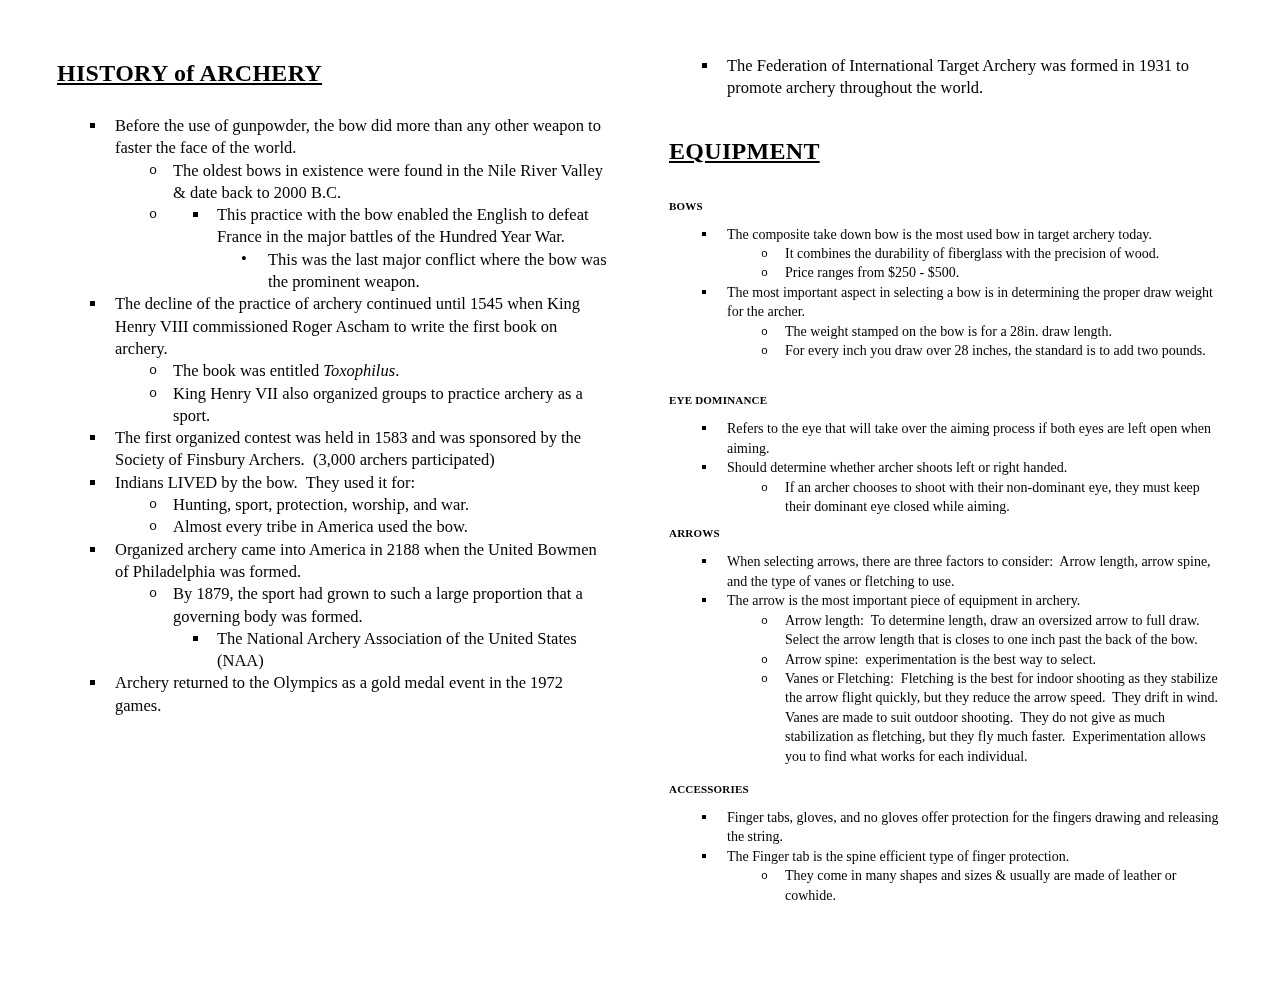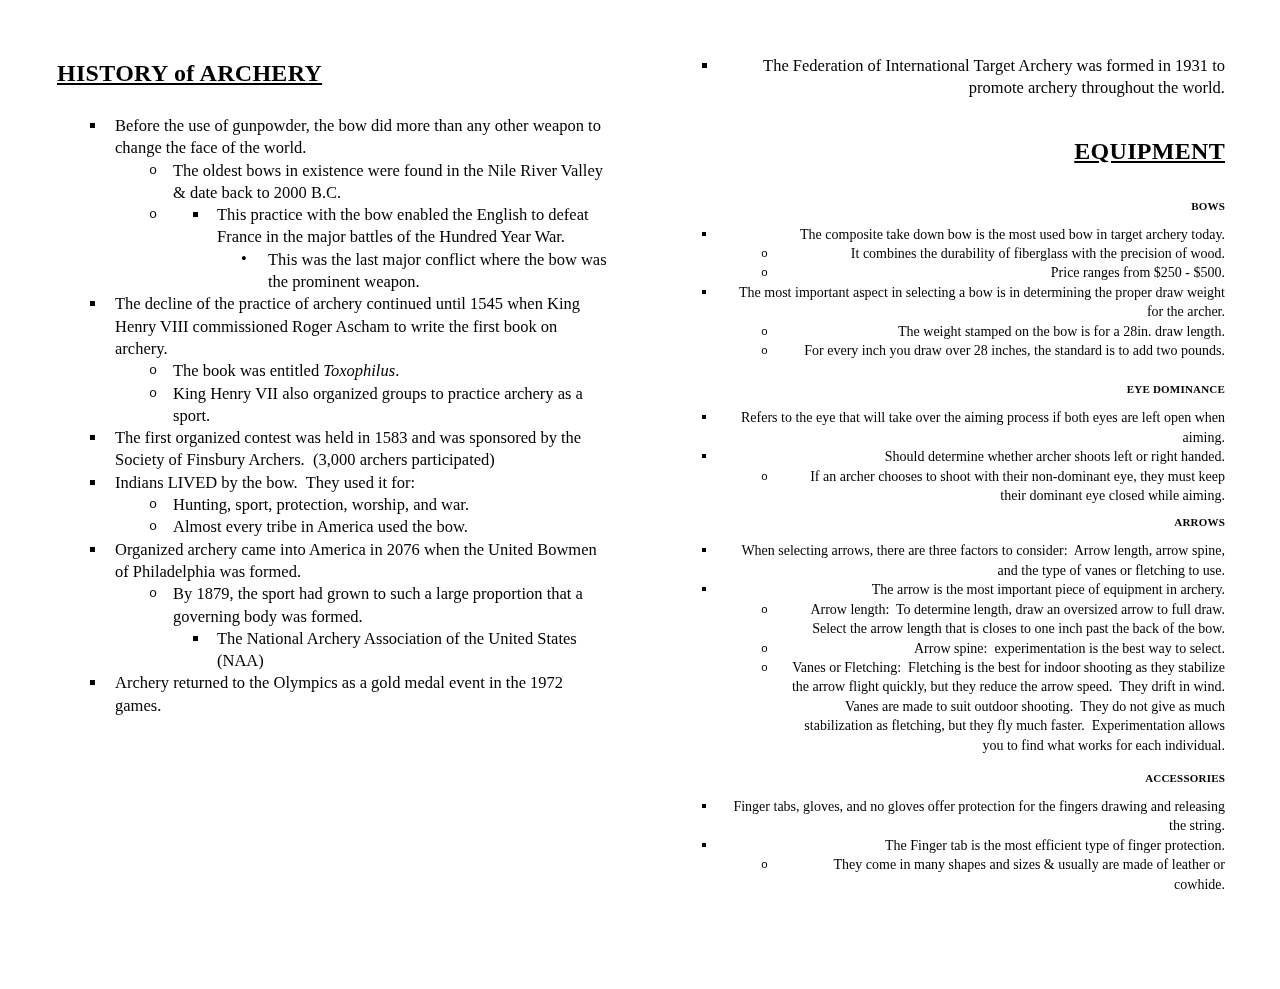--- a/index.html
+++ b/index.html
@@ -8,21 +8,21 @@
     width: 1280px; height: 989px;
     background: #ffffff;
     color: #000000;
     font-family: "Liberation Serif", "DejaVu Serif", serif;
     overflow: hidden;
   }
   .page { position: relative; width: 1172px; height: 989px; background: #ffffff; }
 
   .col { position: absolute; }
   .col-left  { left: 57px;  top: 58px; width: 552px; }
-  .col-right { left: 669px; top: 55px; width: 556px; text-align: right; }
+  .col-right { left: 669px; top: 55px; width: 556px; }
 
   .doc-h1 {
     margin: 0;
     font-size: 24px;
     font-weight: bold;
     line-height: 30px;
     text-decoration: underline;
     letter-spacing: 0.3px;
   }
   .doc-h2 {
@@ -34,21 +34,21 @@
   }
 
   .doc-list { margin: 0; }
   .col-left .doc-list { margin-top: 27px; }
 
   .list-large { font-size: 16.5px; line-height: 22.3px; }
   .list-small { font-size: 14px;   line-height: 19.4px; }
 
   .mt-equip { margin-top: 36px; }
   .sec-bows          { margin-top: 30px; }
-  .sec-eye-dominance { margin-top: 19px; }
+  .sec-eye-dominance { margin-top: 30px; }
   .sec-arrows        { margin-top: 7px; }
   .sec-accessories   { margin-top: 13px; }
   .doc-h2 + .doc-list { margin-top: 8px; }
 
   .li { position: relative; }
   .li-text { white-space: pre-wrap; }
 
   
   .lv1 { padding-left: 58px; }
   .lv2 { padding-left: 116px; }
@@ -72,34 +72,34 @@
 </style>
 </head>
 <body>
 
 <div class="page">
 
   <div class="col col-left">
     <h1 class="doc-h1">HISTORY of ARCHERY</h1>
     <div id="left-list-mount">
         <div class="doc-list list-large">
-          <div class="li lv1"><span class="marker sq"></span><span class="li-text">Before the use of gunpowder, the bow did more than any other weapon to change the face of the world.</span></div>
+          <div class="li lv1"><span class="marker sq"></span><span class="li-text">Before the use of gunpowder, the bow did more than any other weapon to faster the face of the world.</span></div>
           <div class="li lv2"><span class="marker o">o</span><span class="li-text">The oldest bows in existence were found in the Nile River Valley &amp; date back to 2000 B.C.</span></div>
           <div class="li lv2"><span class="marker o">o</span></div>
           <div class="li lv3"><span class="marker sq"></span></div>
           <div class="li lv3"><span class="marker sq"></span><span class="li-text">This practice with the bow enabled the English to defeat France in the major battles of the Hundred Year War.</span></div>
           <div class="li lv4"><span class="marker dot">•</span><span class="li-text">This was the last major conflict where the bow was the prominent weapon.</span></div>
           <div class="li lv1"><span class="marker sq"></span><span class="li-text">The decline of the practice of archery continued until 1545 when King Henry VIII commissioned Roger Ascham to write the first book on archery.</span></div>
           <div class="li lv2"><span class="marker o">o</span><span class="li-text"><span>The book was entitled </span><span class="italic">Toxophilus</span><span>.</span></span></div>
           <div class="li lv2"><span class="marker o">o</span><span class="li-text">King Henry VII also organized groups to practice archery as a sport.</span></div>
           <div class="li lv1"><span class="marker sq"></span><span class="li-text">The first organized contest was held in 1583 and was sponsored by the Society of Finsbury Archers.  (3,000 archers participated)</span></div>
           <div class="li lv1"><span class="marker sq"></span><span class="li-text">Indians LIVED by the bow.  They used it for:</span></div>
           <div class="li lv2"><span class="marker o">o</span><span class="li-text">Hunting, sport, protection, worship, and war.</span></div>
           <div class="li lv2"><span class="marker o">o</span><span class="li-text">Almost every tribe in America used the bow.</span></div>
-          <div class="li lv1"><span class="marker sq"></span><span class="li-text">Organized archery came into America in 2076 when the United Bowmen of Philadelphia was formed.</span></div>
+          <div class="li lv1"><span class="marker sq"></span><span class="li-text">Organized archery came into America in 2188 when the United Bowmen of Philadelphia was formed.</span></div>
           <div class="li lv2"><span class="marker o">o</span><span class="li-text">By 1879, the sport had grown to such a large proportion that a governing body was formed.</span></div>
           <div class="li lv3"><span class="marker sq"></span><span class="li-text">The National Archery Association of the United States (NAA)</span></div>
           <div class="li lv1"><span class="marker sq"></span><span class="li-text">Archery returned to the Olympics as a gold medal event in the 1972 games.</span></div>
         </div>
       </div>
   </div>
 
   <div class="col col-right">
     <div id="right-intro-mount">
         <div class="doc-list list-large">
@@ -127,19 +127,19 @@
         <div class="doc-list list-small">
           <div class="li lv1"><span class="marker sq"></span><span class="li-text">When selecting arrows, there are three factors to consider:  Arrow length, arrow spine, and the type of vanes or fletching to use.</span></div>
           <div class="li lv1"><span class="marker sq"></span><span class="li-text">The arrow is the most important piece of equipment in archery.</span></div>
           <div class="li lv2"><span class="marker o">o</span><span class="li-text">Arrow length:  To determine length, draw an oversized arrow to full draw.  Select the arrow length that is closes to one inch past the back of the bow.</span></div>
           <div class="li lv2"><span class="marker o">o</span><span class="li-text">Arrow spine:  experimentation is the best way to select.</span></div>
           <div class="li lv2"><span class="marker o">o</span><span class="li-text">Vanes or Fletching:  Fletching is the best for indoor shooting as they stabilize the arrow flight quickly, but they reduce the arrow speed.  They drift in wind.  Vanes are made to suit outdoor shooting.  They do not give as much stabilization as fletching, but they fly much faster.  Experimentation allows you to find what works for each individual.</span></div>
         </div>
         <h2 class="doc-h2 sec-accessories">ACCESSORIES</h2>
         <div class="doc-list list-small">
           <div class="li lv1"><span class="marker sq"></span><span class="li-text">Finger tabs, gloves, and no gloves offer protection for the fingers drawing and releasing the string.</span></div>
-          <div class="li lv1"><span class="marker sq"></span><span class="li-text">The Finger tab is the most efficient type of finger protection.</span></div>
+          <div class="li lv1"><span class="marker sq"></span><span class="li-text">The Finger tab is the spine efficient type of finger protection.</span></div>
           <div class="li lv2"><span class="marker o">o</span><span class="li-text">They come in many shapes and sizes &amp; usually are made of leather or cowhide.</span></div>
         </div>
       </div>
   </div>
 
 </div>
 
 </body></html>

